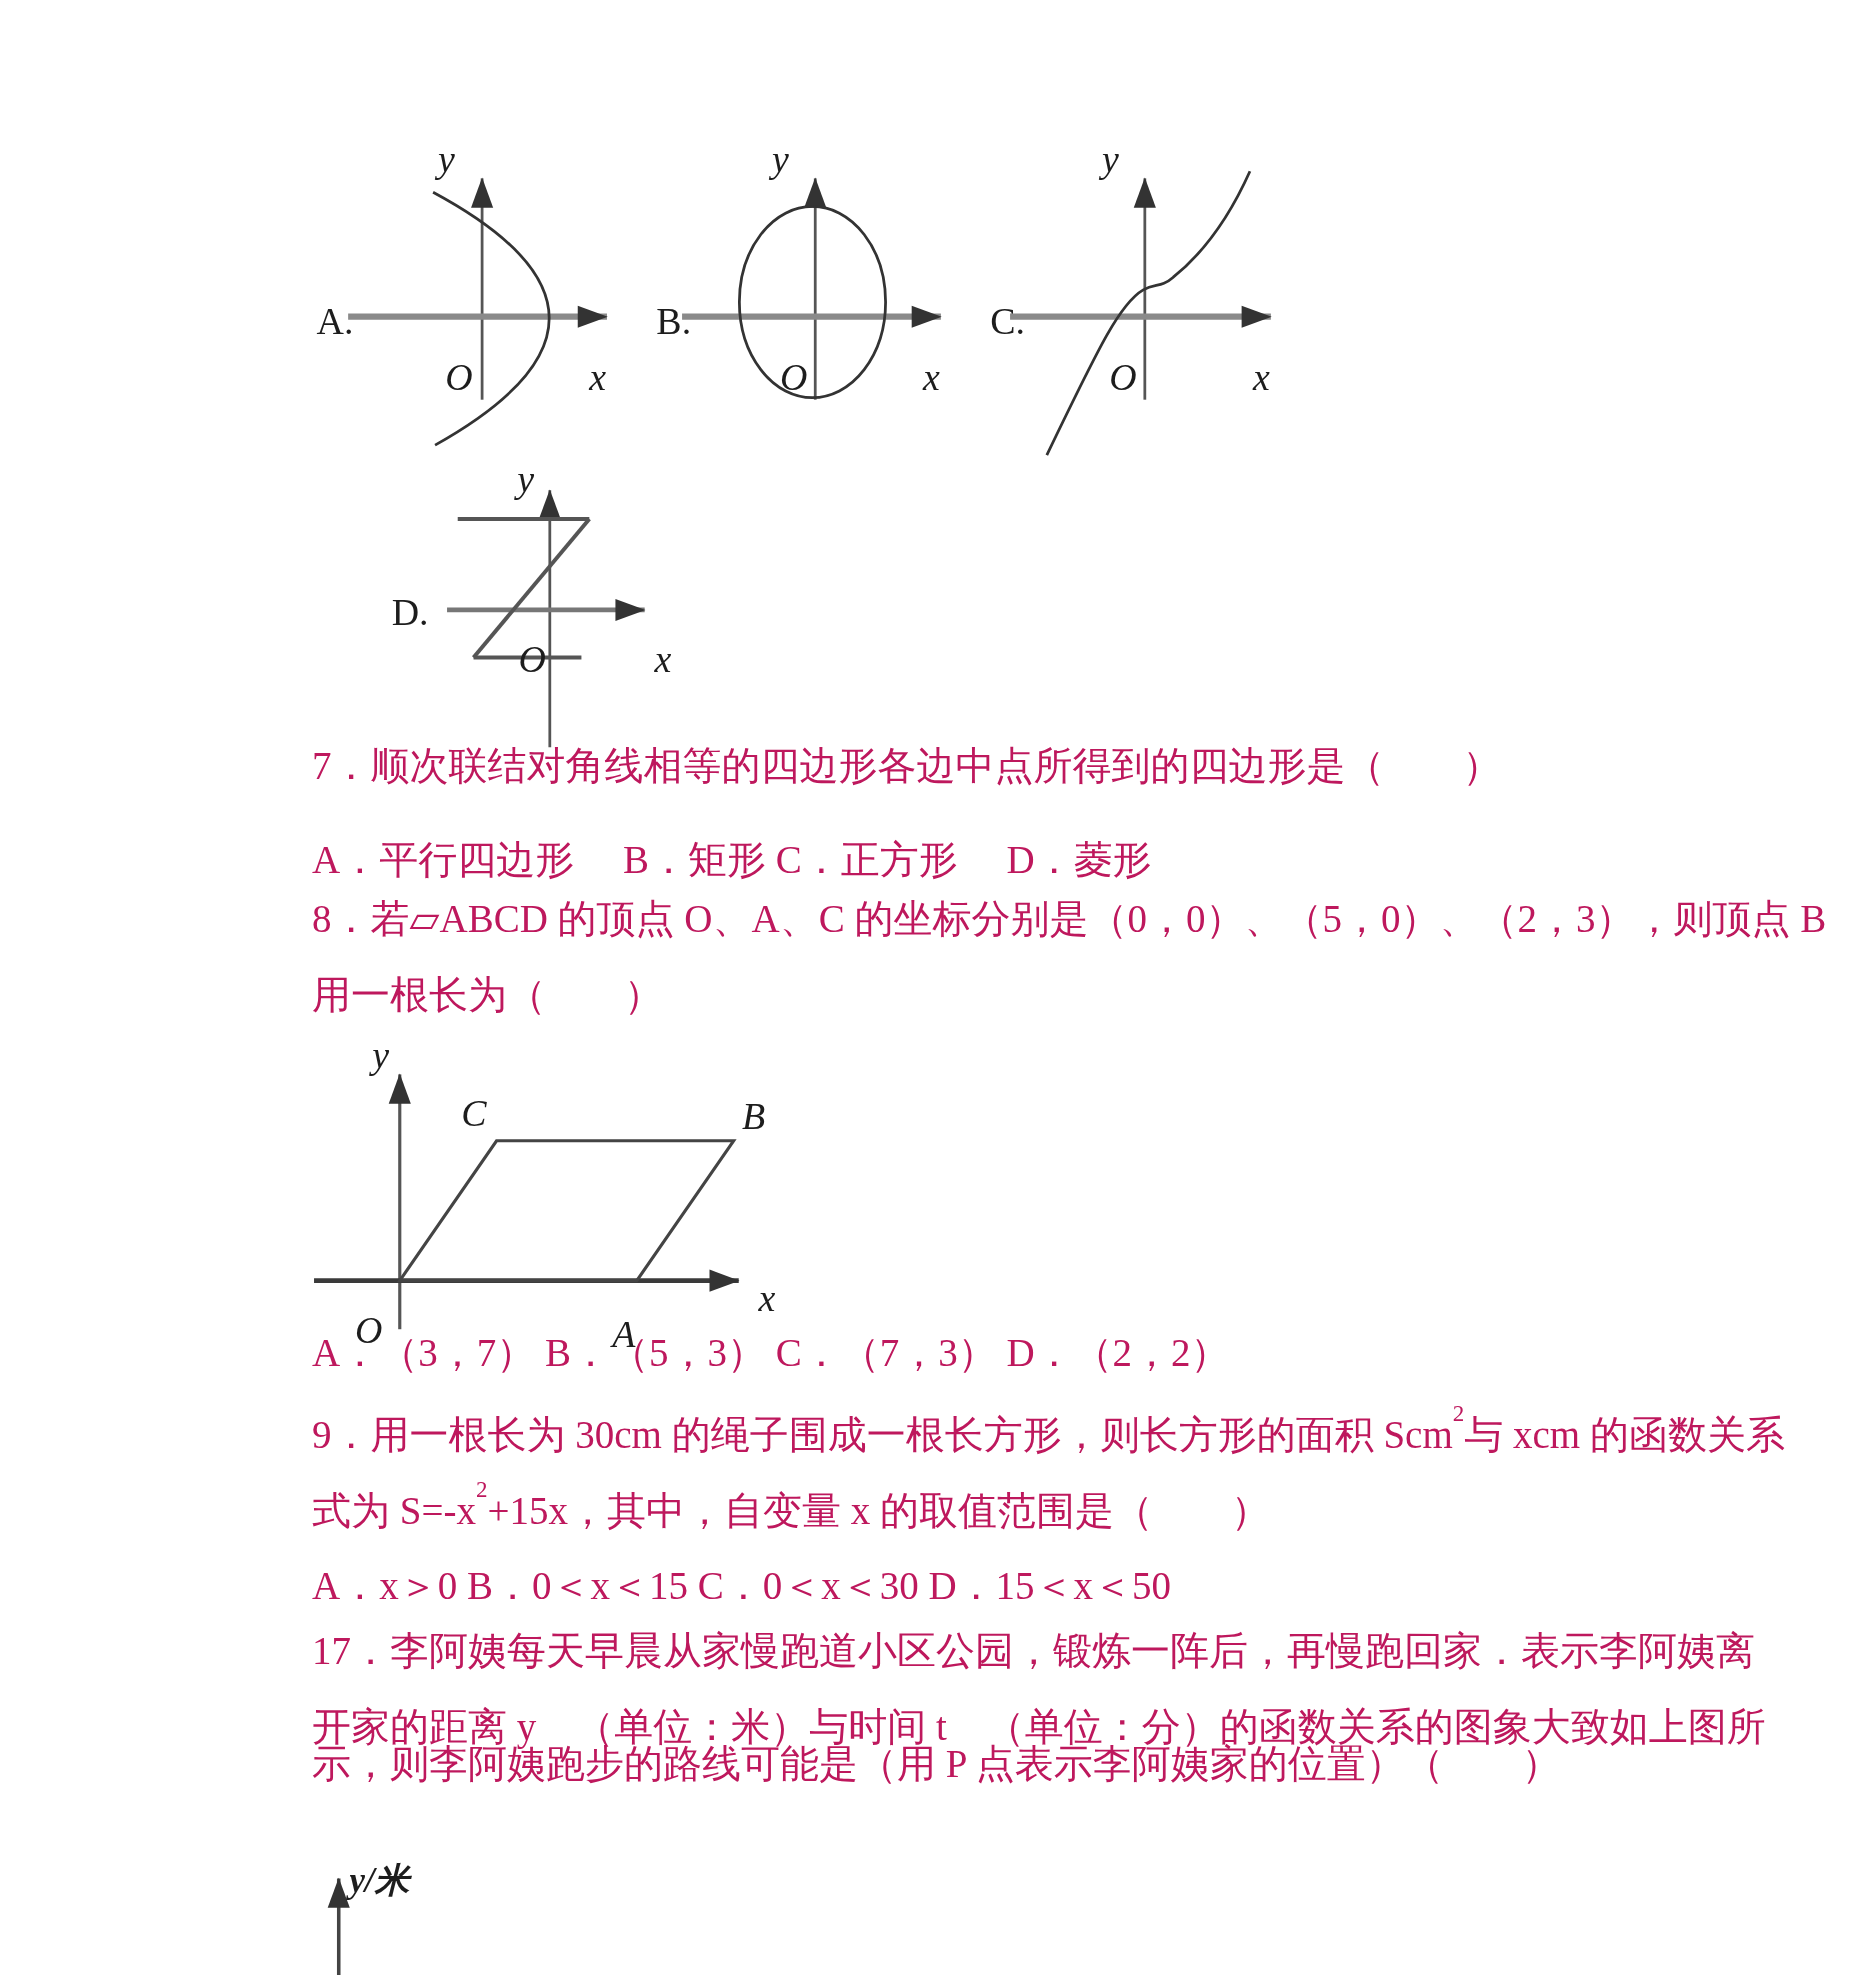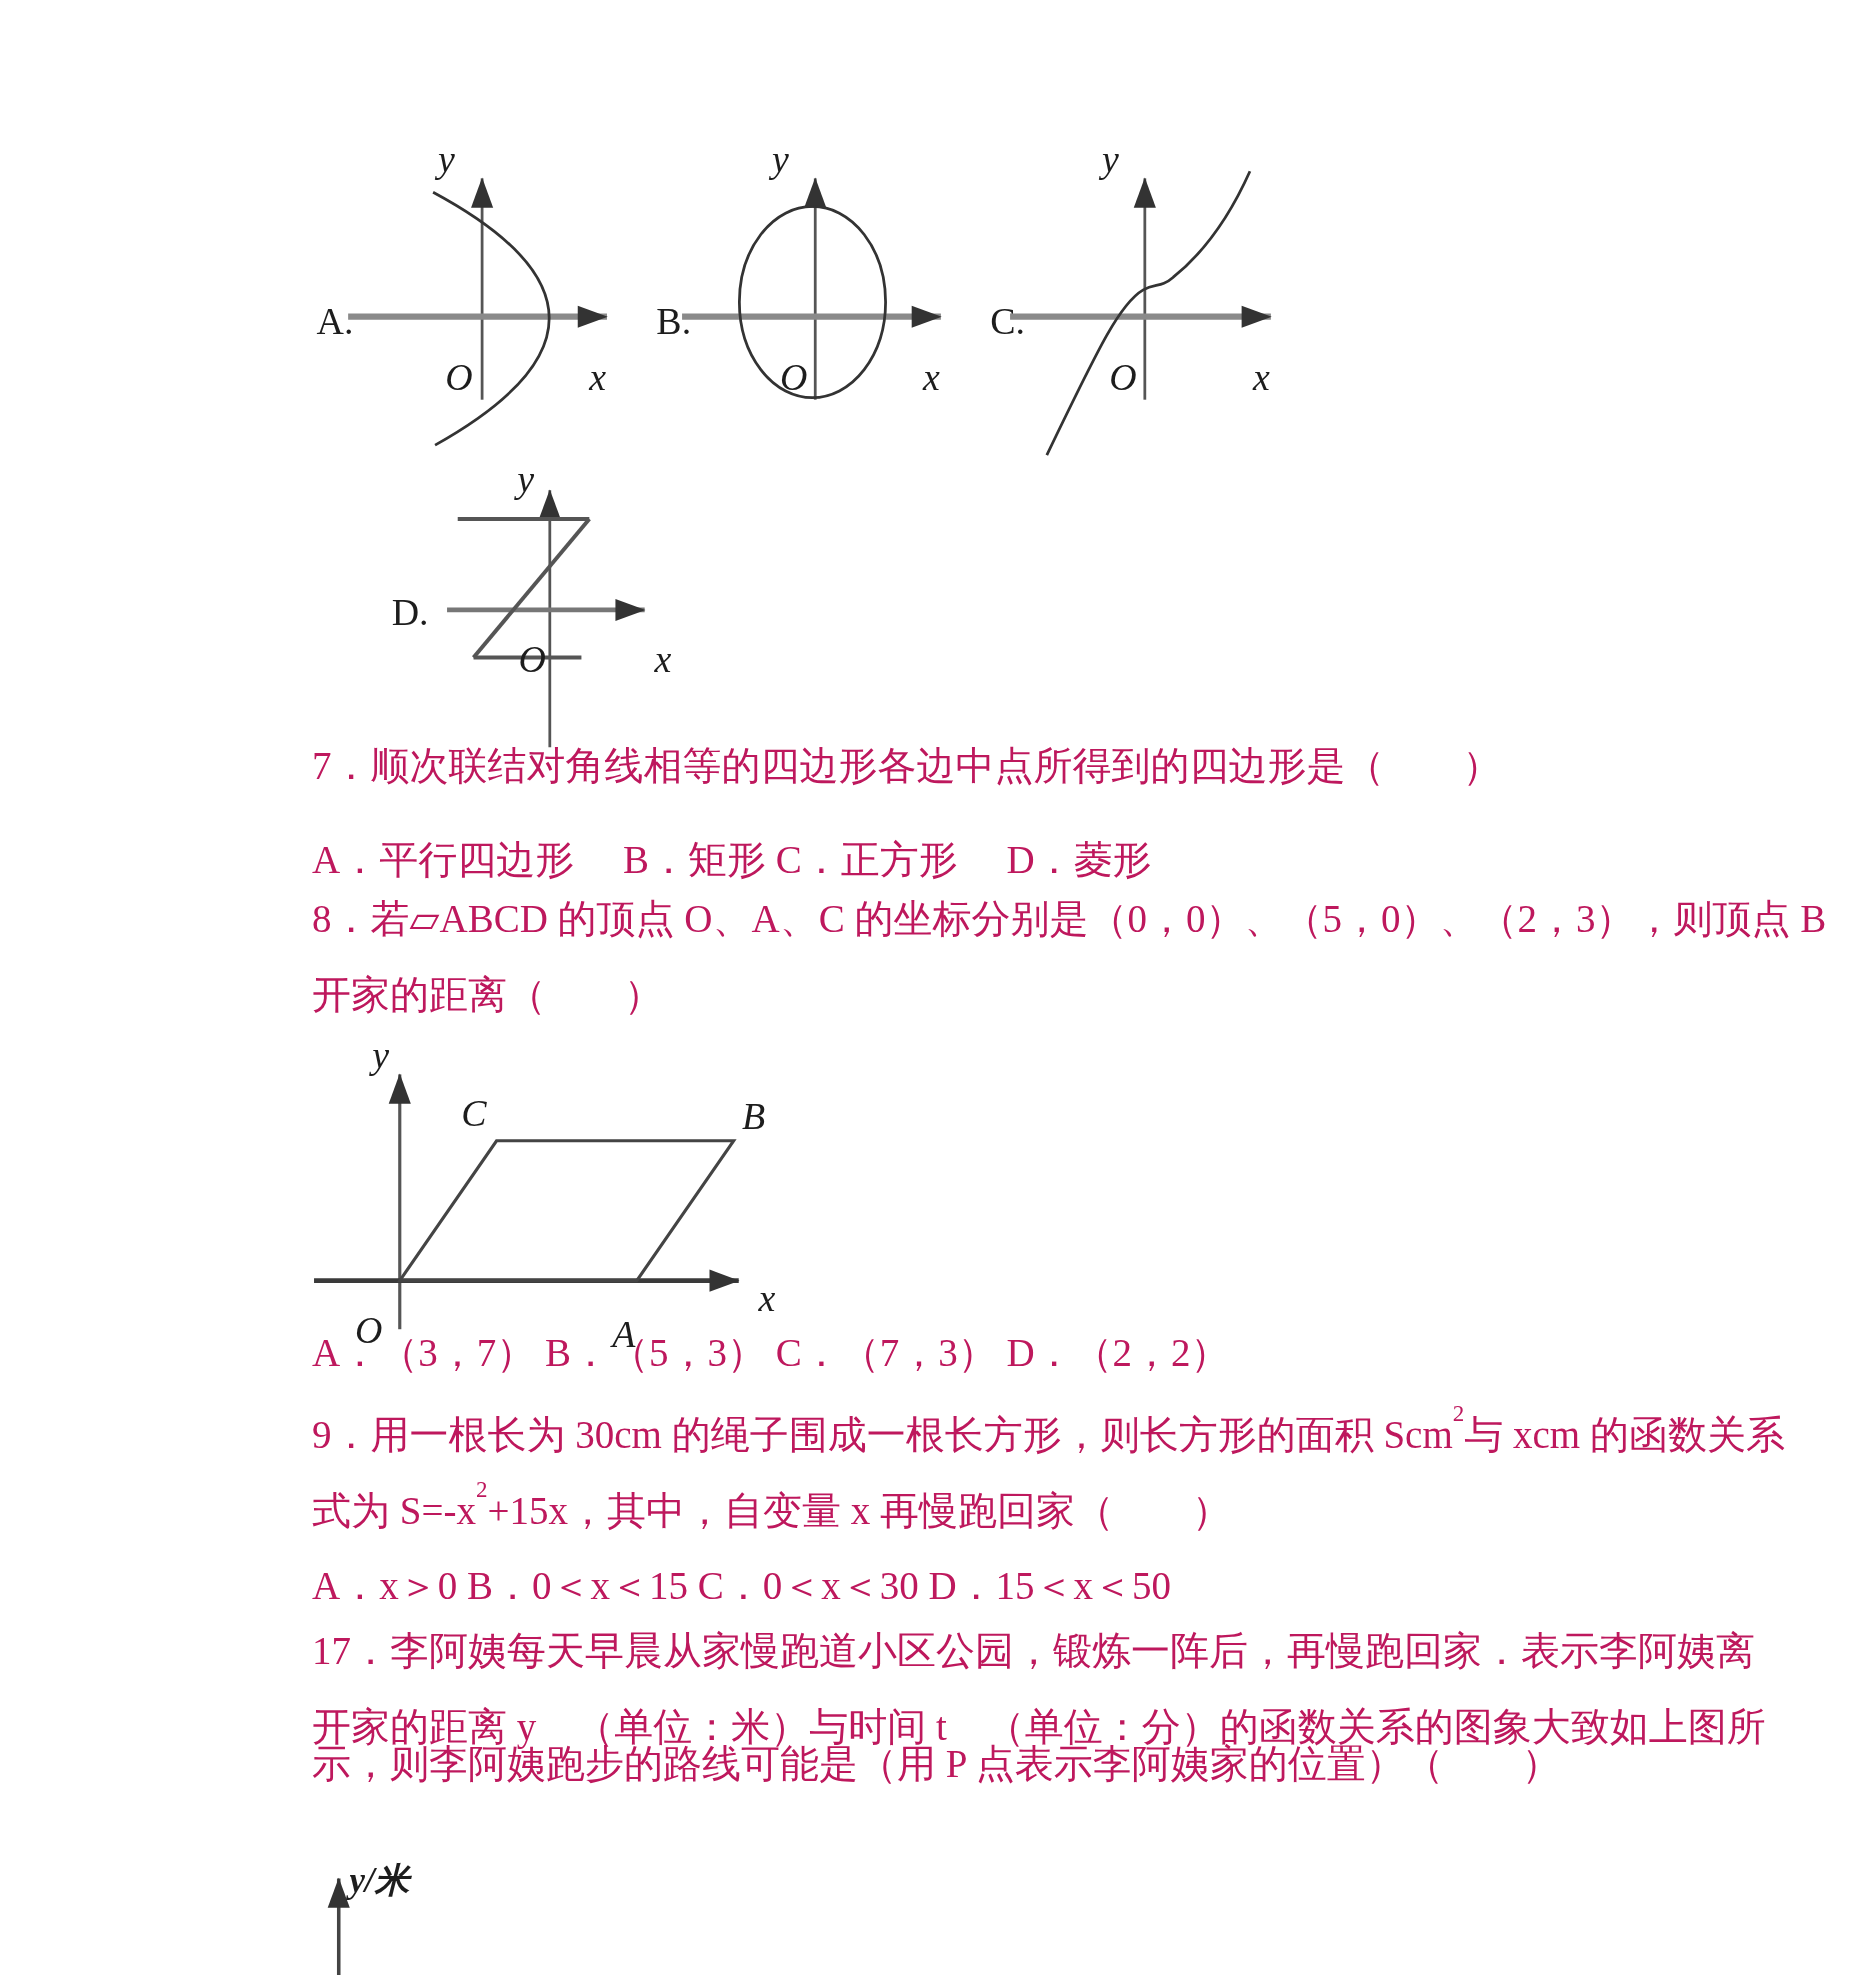--- a/index.html
+++ b/index.html
@@ -76,21 +76,21 @@
     <text class="mlabel" x="1350" y="1245" text-anchor="end">y</text>
     <text class="mlabel" x="1655" y="1700">x</text>
     <text class="mlabel" x="1380" y="1700" text-anchor="end">O</text>
   </g>
 </svg>
 
 <div class="tline" style="top:744px;">7．顺次联结对角线相等的四边形各边中点所得到的四边形是（　　）</div>
 <div class="tline" style="top:810px;margin-top:28px;">A．平行四边形　 B．矩形 C．正方形　 D．菱形</div>
 
 <div class="tline" style="top:897px;">8．若▱ABCD 的顶点 O、A、C 的坐标分别是（0，0）、（5，0）、（2，3），则顶点 B</div>
-<div class="tline" style="top:973px;">开家的距离（　　）</div>
+<div class="tline" style="top:973px;">用一根长为（　　）</div>
 
 <svg style="left:300px;top:1027px;" width="514" height="320" viewBox="760 2600 1300 810">
   <defs>
     <marker id="ah-q8" viewBox="0 0 80 60" refX="76" refY="30" markerWidth="80" markerHeight="60" orient="auto" markerUnits="userSpaceOnUse">
       <path d="M2,2 L78,30 L2,58 Z" fill="#333"></path>
     </marker>
   </defs>
   <line x1="1012" y1="3365" x2="1012" y2="2720" stroke="#555" stroke-width="8" marker-end="url(#ah-q8)"></line>
   <line x1="795" y1="3242" x2="1870" y2="3242" stroke="#3a3a3a" stroke-width="12" marker-end="url(#ah-q8)"></line>
   <polygon points="1012,3242 1612,3242 1857,2888 1257,2888" fill="none" stroke="#444" stroke-width="8"></polygon>
@@ -98,21 +98,21 @@
   <text class="mlabel" x="1920" y="3320">x</text>
   <text class="mlabel" x="968" y="3400" text-anchor="end">O</text>
   <text class="mlabel" x="1550" y="3410">A</text>
   <text class="mlabel" x="1232" y="2850" text-anchor="end">C</text>
   <text class="mlabel" x="1878" y="2858">B</text>
 </svg>
 
 <div class="tline" style="top:1331px;">A．（3，7） B．（5，3） C．（7，3） D．（2，2）</div>
 
 <div class="tline" style="top:1413px;"><span>9．用一根长为 30cm 的绳子围成一根长方形，则长方形的面积 Scm</span><sup class="s2">2</sup><span>与 xcm 的函数关系</span></div>
-<div class="tline" style="top:1489px;"><span>式为 S=-x</span><sup class="s2">2</sup><span>+15x，其中，自变量 x 再慢跑回家（　　）</span></div>
+<div class="tline" style="top:1489px;"><span>式为 S=-x</span><sup class="s2">2</sup><span>+15x，其中，自变量 x 的取值范围是（　　）</span></div>
 <div class="tline" style="top:1564px;">A．x＞0 B．0＜x＜15 C．0＜x＜30 D．15＜x＜50</div>
 
 <div class="tline" style="top:1629px;">17．李阿姨每天早晨从家慢跑道小区公园，锻炼一阵后，再慢跑回家．表示李阿姨离</div>
 <div class="tline" style="top:1705px;">开家的距离 y　（单位：米）与时间 t　（单位：分）的函数关系的图象大致如上图所</div>
 <div class="tline" style="top:1742px;">示，则李阿姨跑步的路线可能是（用 P 点表示李阿姨家的位置）（　　）</div>
 
 <svg style="left:300px;top:1841px;" width="336" height="261" viewBox="760 4660 850 660">
   <defs>
     <marker id="ah-q10g" viewBox="0 0 80 60" refX="76" refY="30" markerWidth="80" markerHeight="60" orient="auto" markerUnits="userSpaceOnUse">
       <path d="M2,2 L78,30 L2,58 Z" fill="#333"></path>

